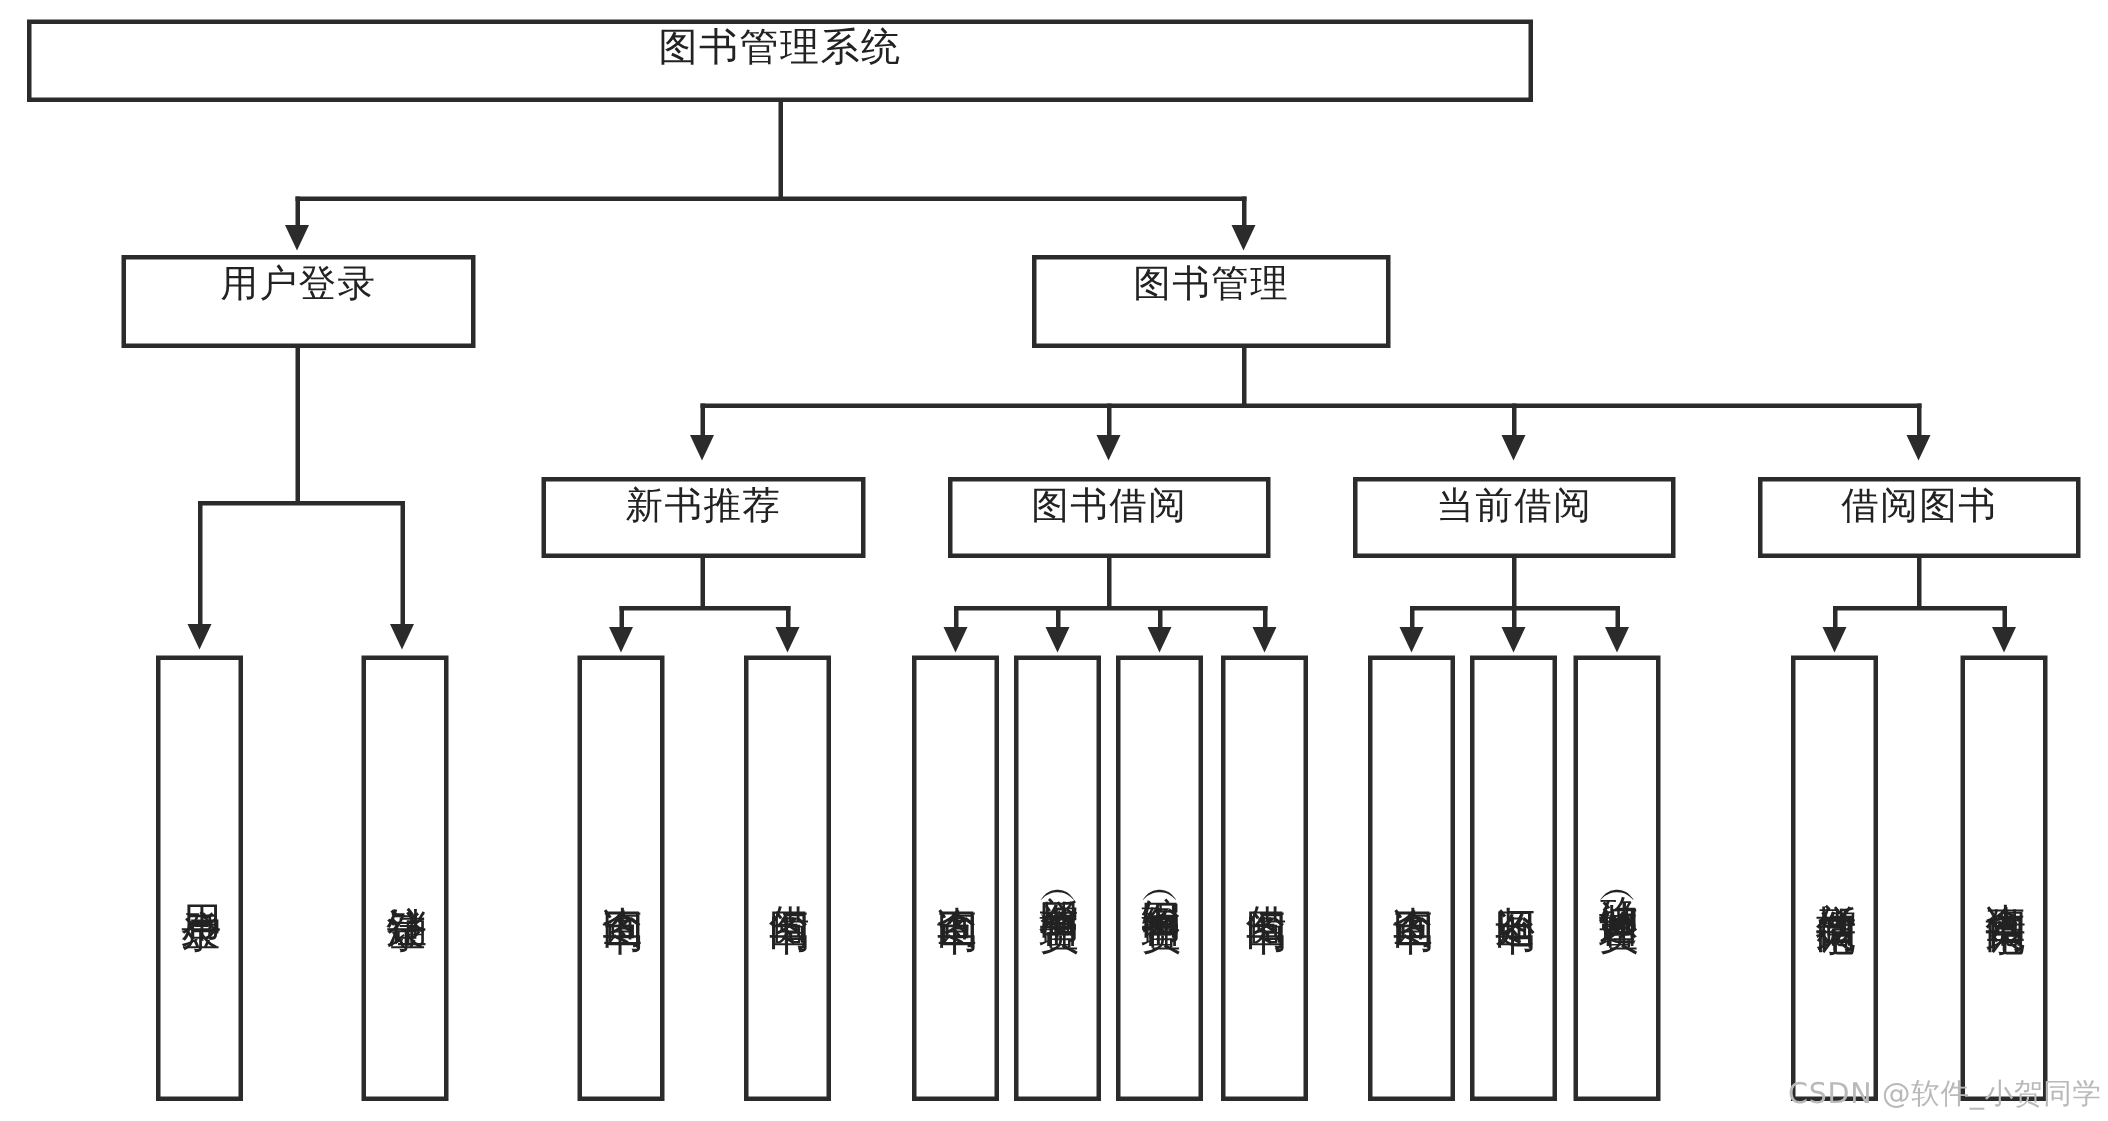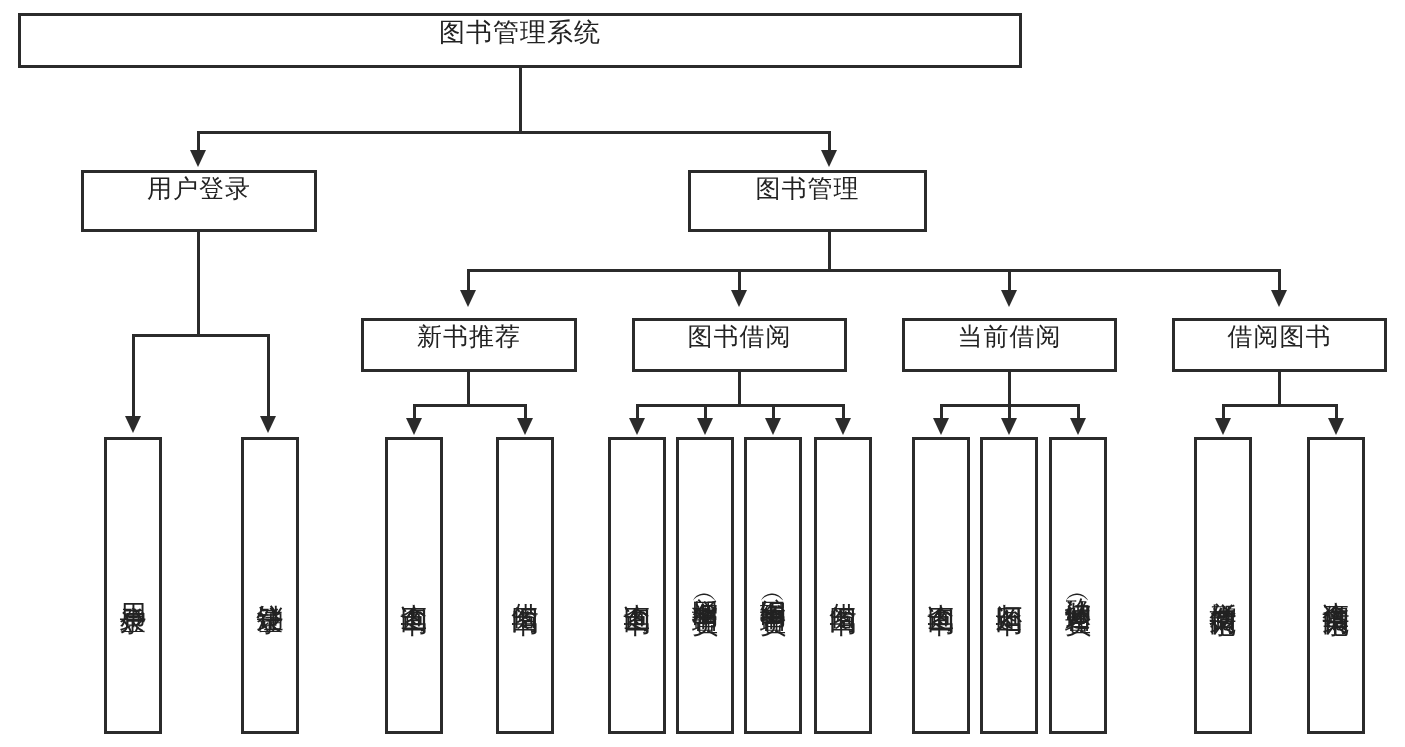--- a/index.html
+++ b/index.html
@@ -214,14 +214,15 @@
     <span class="node-label">确认归还（管理员）</span>
   </div>
 
   <div class="node vert" style="left:1194px; top:437px; width:58px; height:297px;">
     <span class="node-label">新增借阅记录</span>
   </div>
   <div class="node vert" style="left:1307px; top:437px; width:58px; height:297px;">
     <span class="node-label">查询借阅记录</span>
   </div>
 
+  <div class="watermark" style="left:1192px; top:716px;">CSDN @软件_小贺同学</div>
 
 </div>
 
 </body></html>

